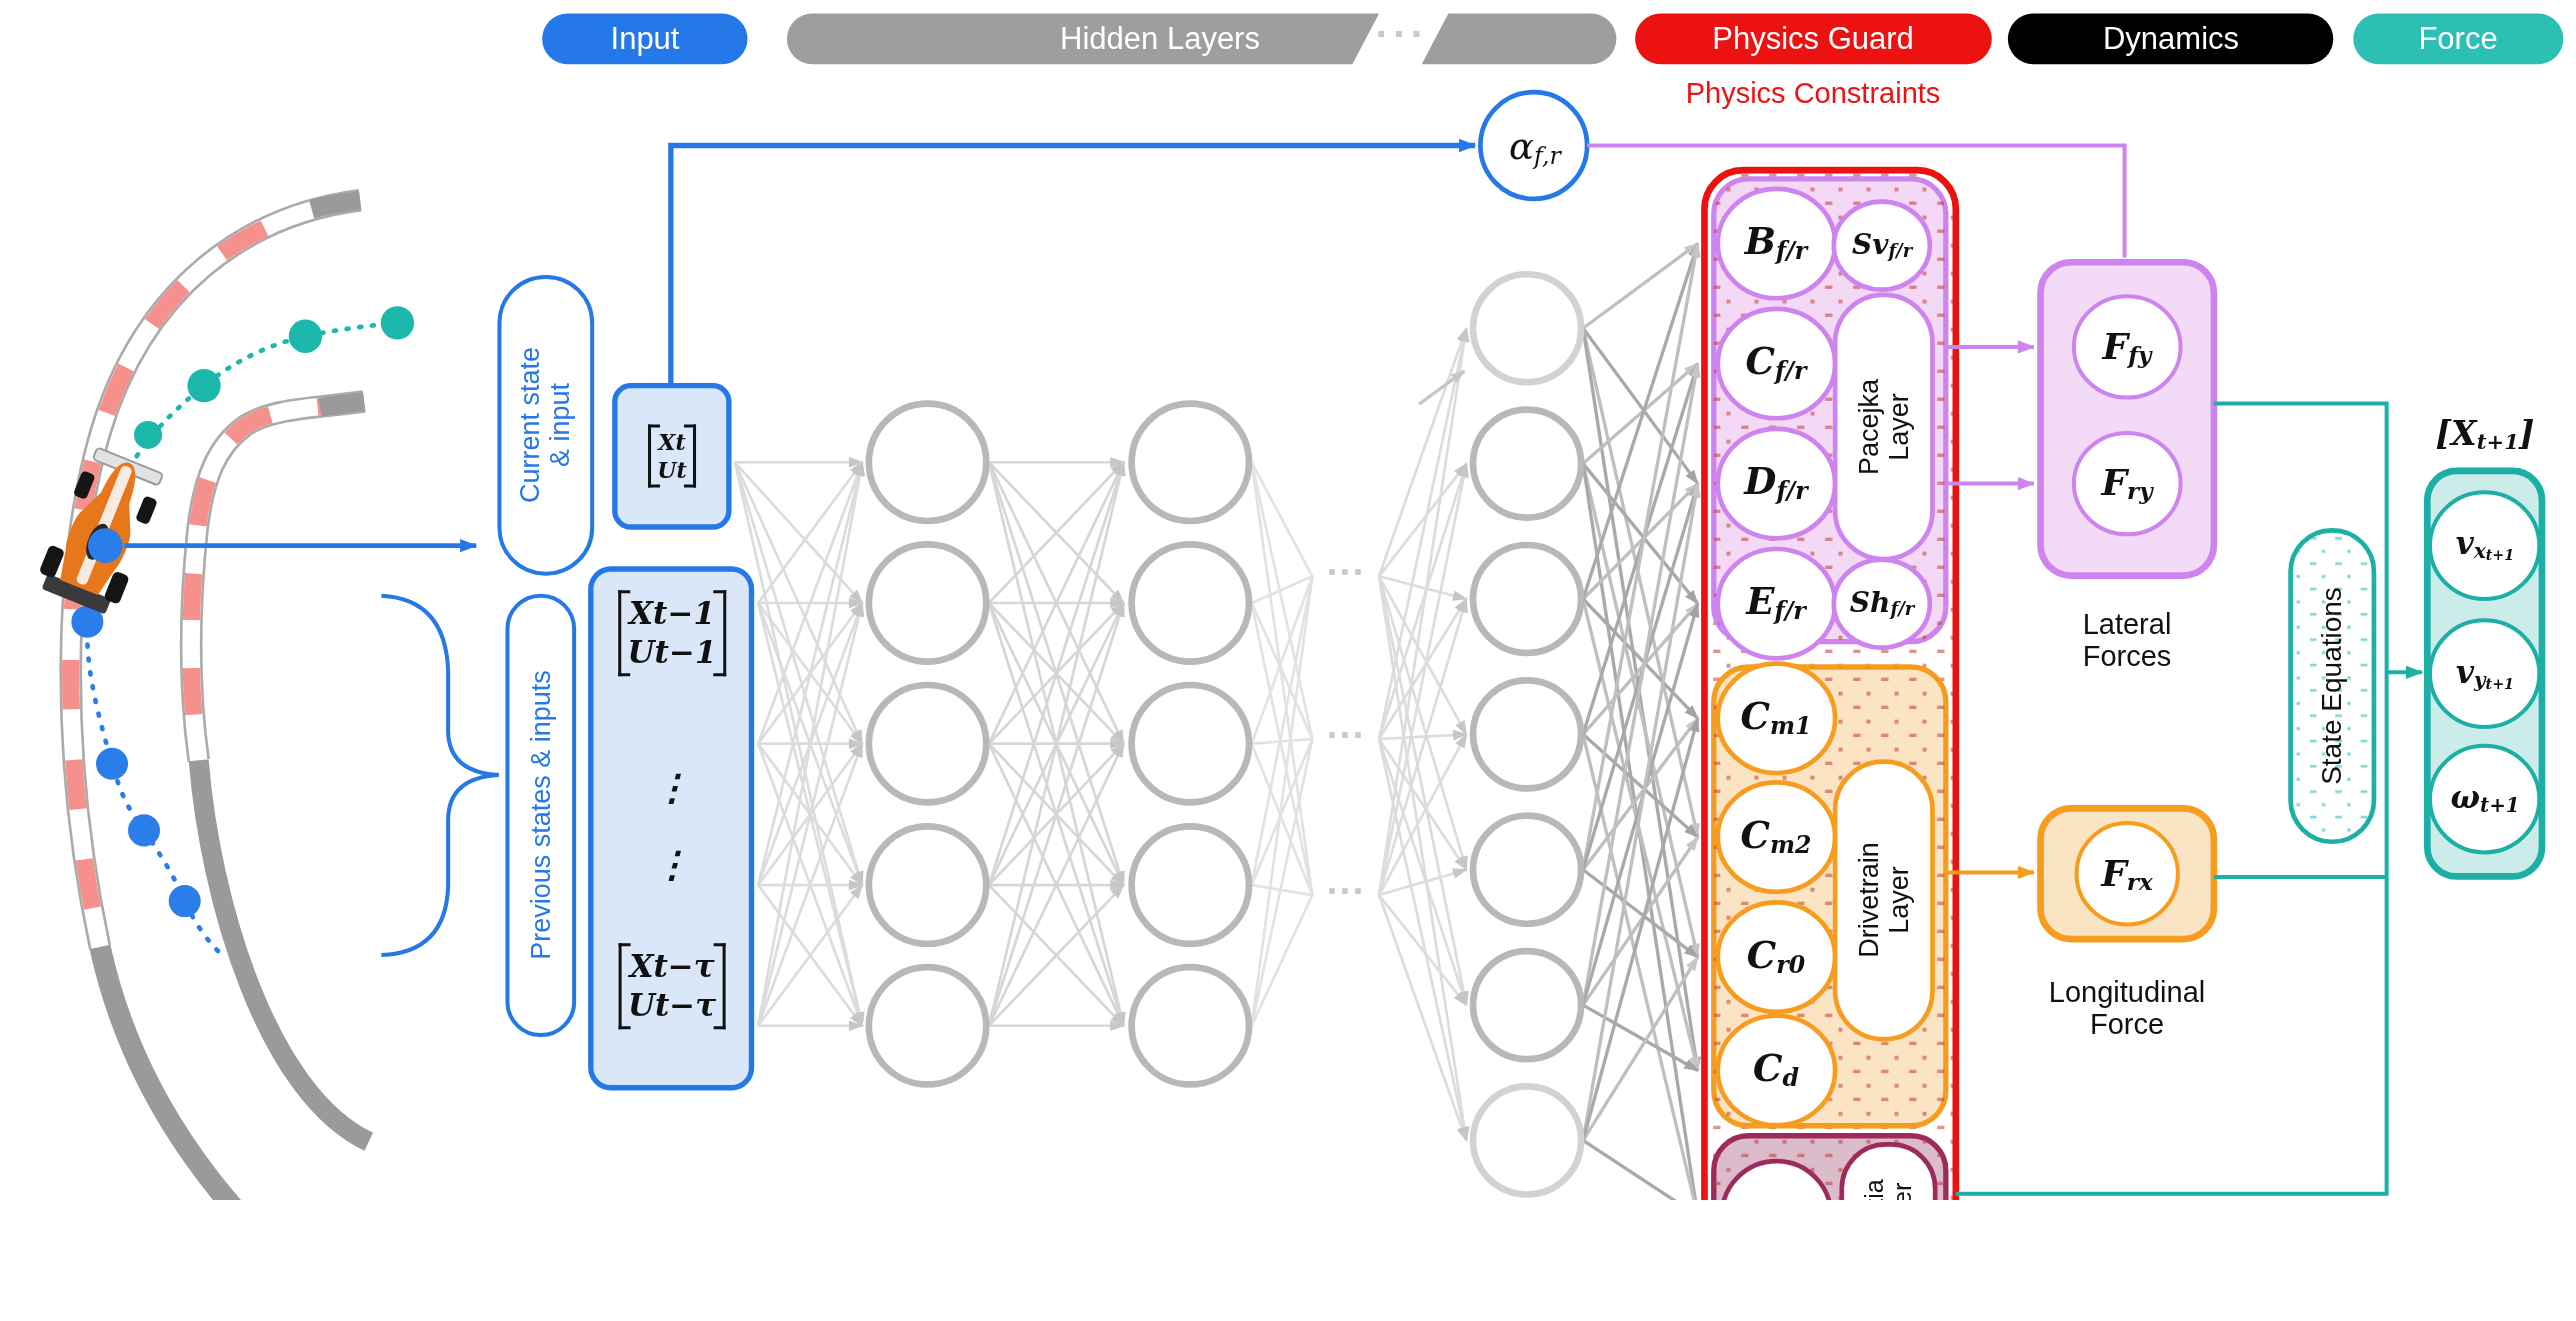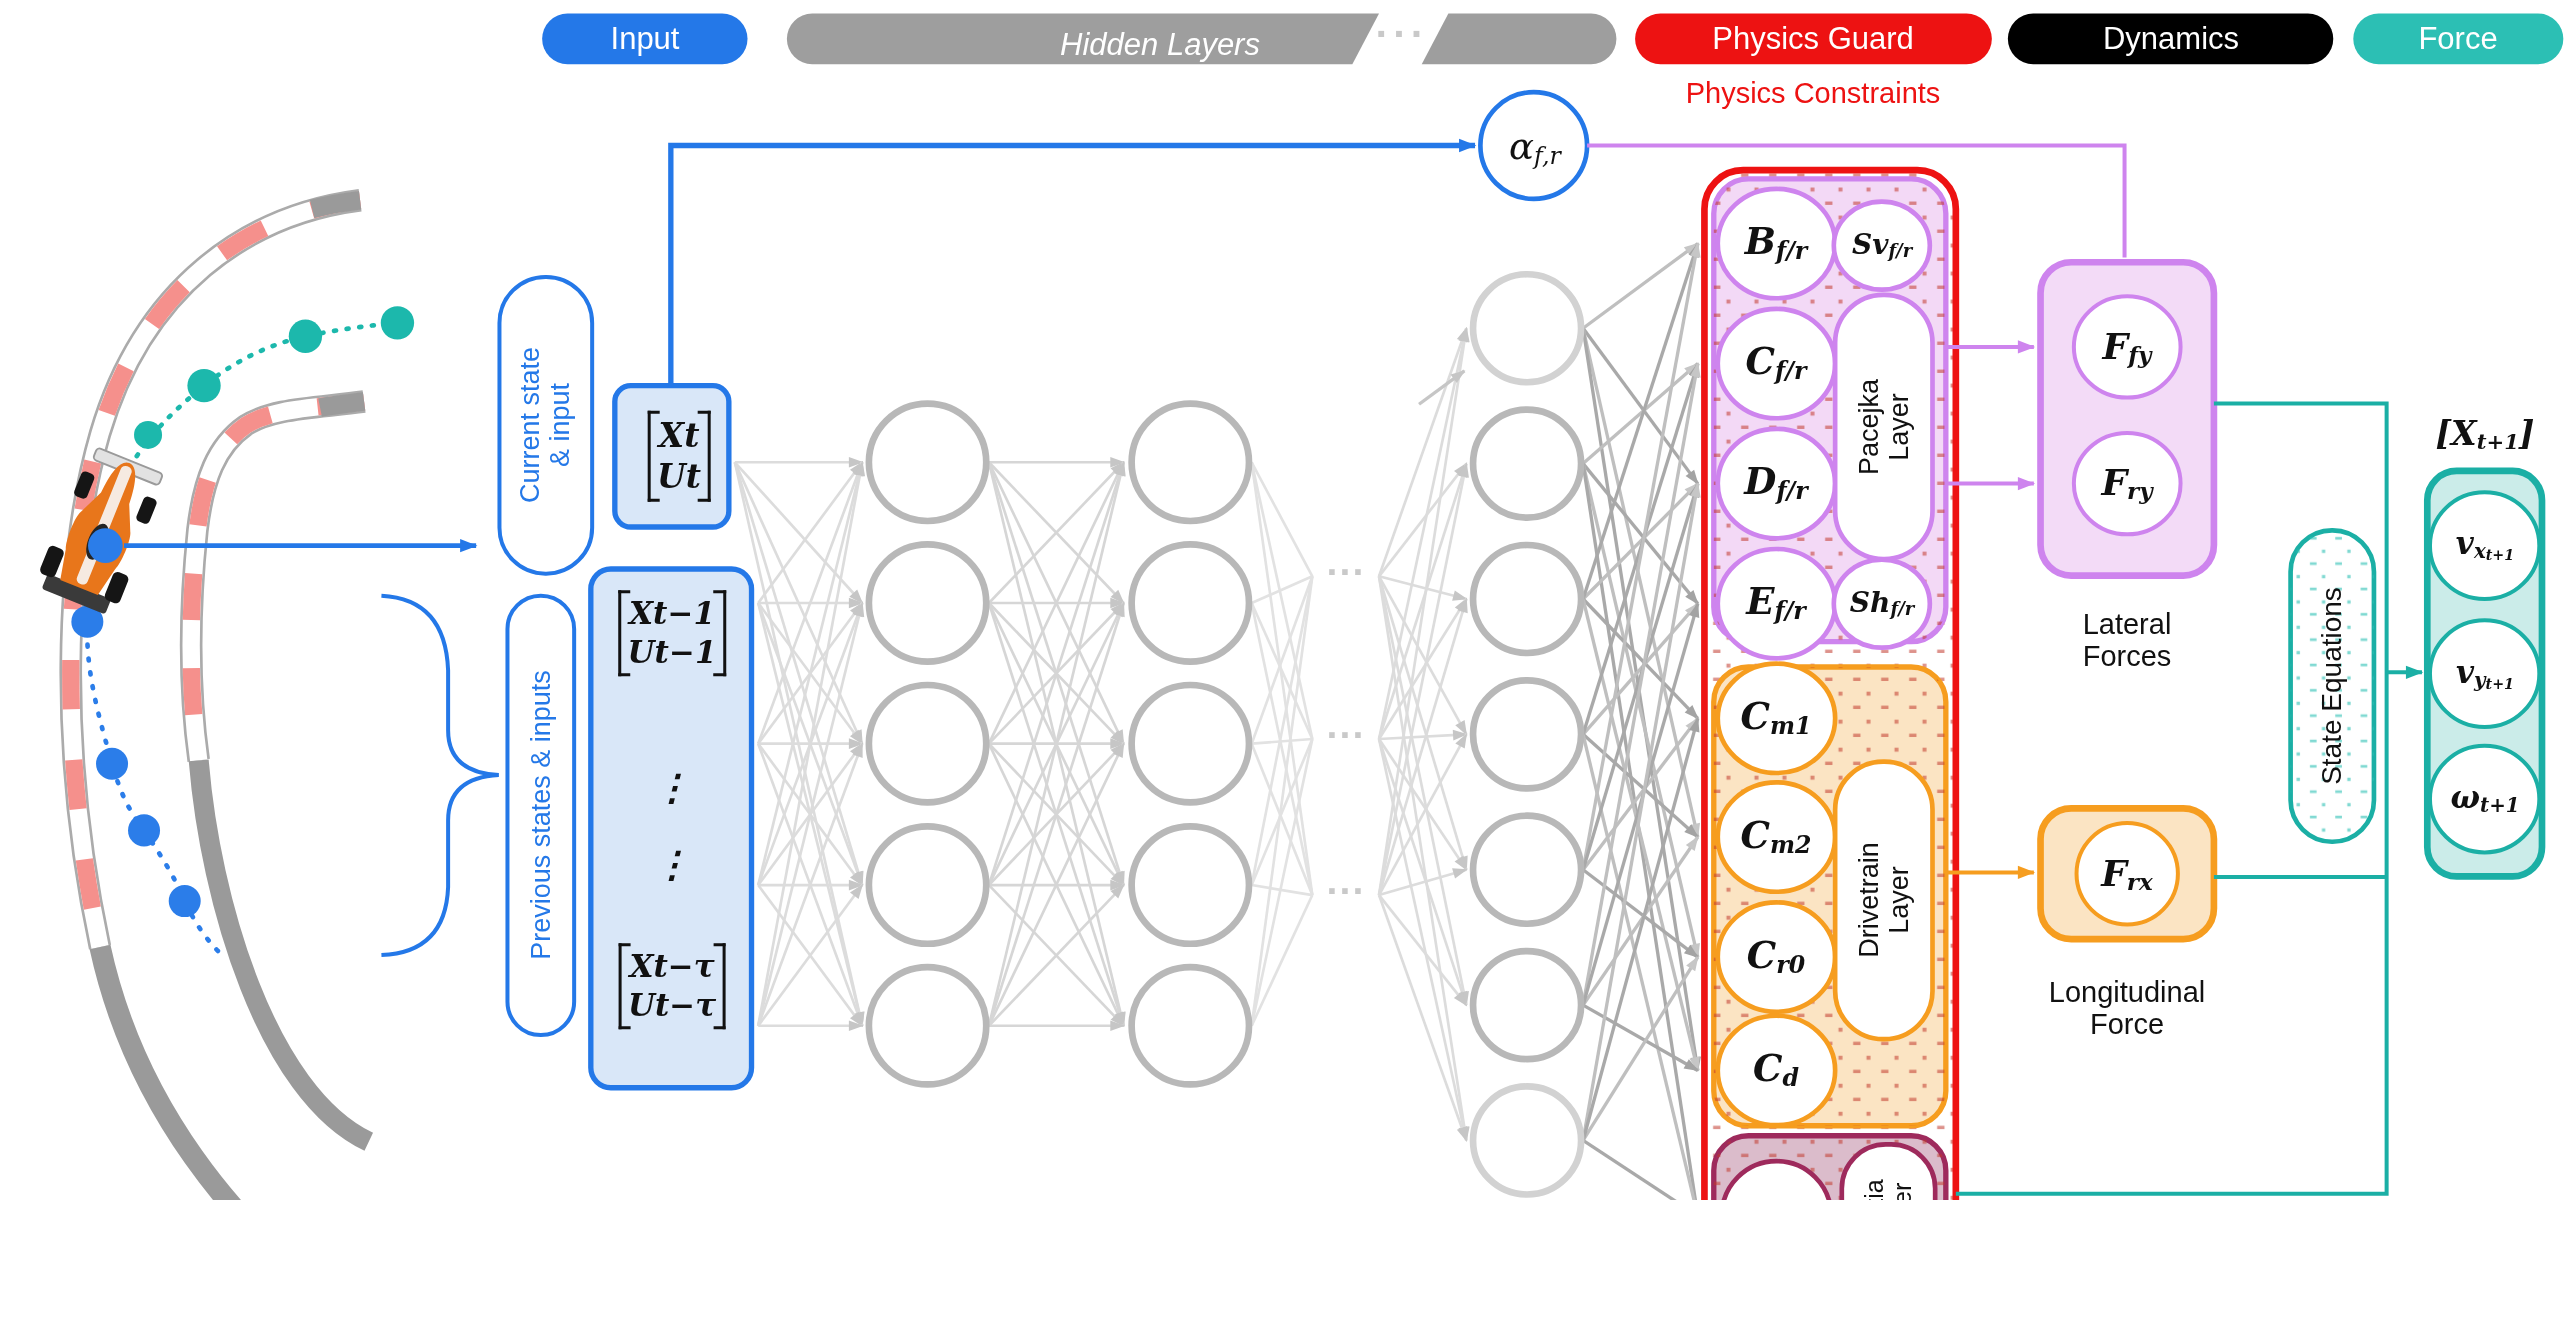--- a/index.html
+++ b/index.html
@@ -328,36 +328,36 @@
 
   <g>
     <rect x="3640" y="706" width="172" height="608" rx="44" fill="#CBECE9" stroke="#1BAFA5" stroke-width="10"></rect>
     <ellipse cx="3726" cy="818" rx="82" ry="80" fill="#fff" stroke="#1BAFA5" stroke-width="6"></ellipse>
     <ellipse cx="3726" cy="1010" rx="82" ry="80" fill="#fff" stroke="#1BAFA5" stroke-width="6"></ellipse>
     <ellipse cx="3726" cy="1198" rx="82" ry="80" fill="#fff" stroke="#1BAFA5" stroke-width="6"></ellipse>
   </g>
 </svg>
 
 <div class="t w" style="left:645px;top:39px;font-size:31px;">Input</div>
-<div class="t w" style="left:1160px;top:45px;font-size:31px;font-style:italic;">Hidden Layers</div>
+<div class="t w" style="left:1160px;top:39px;font-size:31px;">Hidden Layers</div>
 <div class="t grayink" style="left:1402px;top:35px;font-size:41px;font-weight:bold;letter-spacing:4px;">···</div>
 <div class="t w" style="left:1813px;top:39px;font-size:31px;">Physics Guard</div>
 <div class="t red" style="left:1813px;top:93px;font-size:29px;">Physics Constraints</div>
 <div class="t w" style="left:2171px;top:39px;font-size:31px;">Dynamics</div>
 <div class="t w" style="left:2458px;top:39px;font-size:31px;">Force</div>
 
 <div class="t math" style="left:1535px;top:148px;font-size:37px;"><span>α</span><span class="sb">f,r</span></div>
 
 <div class="t rot blue lines2" style="left:545px;top:425px;font-size:27px;">
       <span>Current state</span>
       <span>&amp; input</span>
     </div>
 <div class="t rot blue" style="left:541px;top:815px;font-size:27px;">Previous states &amp; inputs</div>
 
-<div class="vec" style="left:672px;top:456px;font-size:33px;margin-left:7px;"><span class="rows"><span><span>X</span><span class="sb math">t</span></span><br><span><span>U</span><span class="sb math">t</span></span></span></div>
+<div class="vec" style="left:672px;top:456px;font-size:22px;"><span class="rows"><span><span>X</span><span class="sb math">t</span></span><br><span><span>U</span><span class="sb math">t</span></span></span></div>
 
 <div class="vec" style="left:672px;top:633px;font-size:31px;"><span class="rows"><span><span>X</span><span class="sb math">t−1</span></span><br><span><span>U</span><span class="sb math">t−1</span></span></span></div>
 
 <div class="t math" style="left:672px;top:787px;font-size:36px;font-weight:bold;">⋮</div>
 <div class="t math" style="left:672px;top:864px;font-size:36px;font-weight:bold;">⋮</div>
 
 <div class="vec" style="left:672px;top:986px;font-size:31px;"><span class="rows"><span><span>X</span><span class="sb math">t−τ</span></span><br><span><span>U</span><span class="sb math">t−τ</span></span></span></div>
 
 <div class="t grayink" style="left:1346px;top:572px;font-size:39px;font-weight:bold;">···</div>
 <div class="t grayink" style="left:1346px;top:735px;font-size:39px;font-weight:bold;">···</div>

